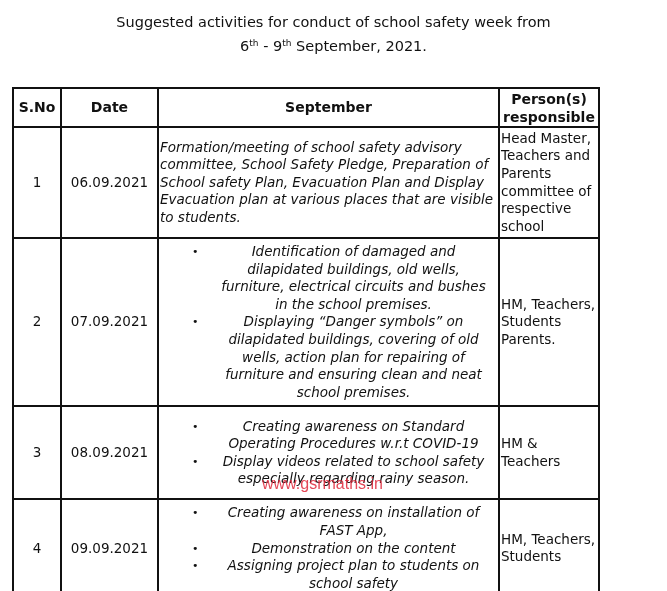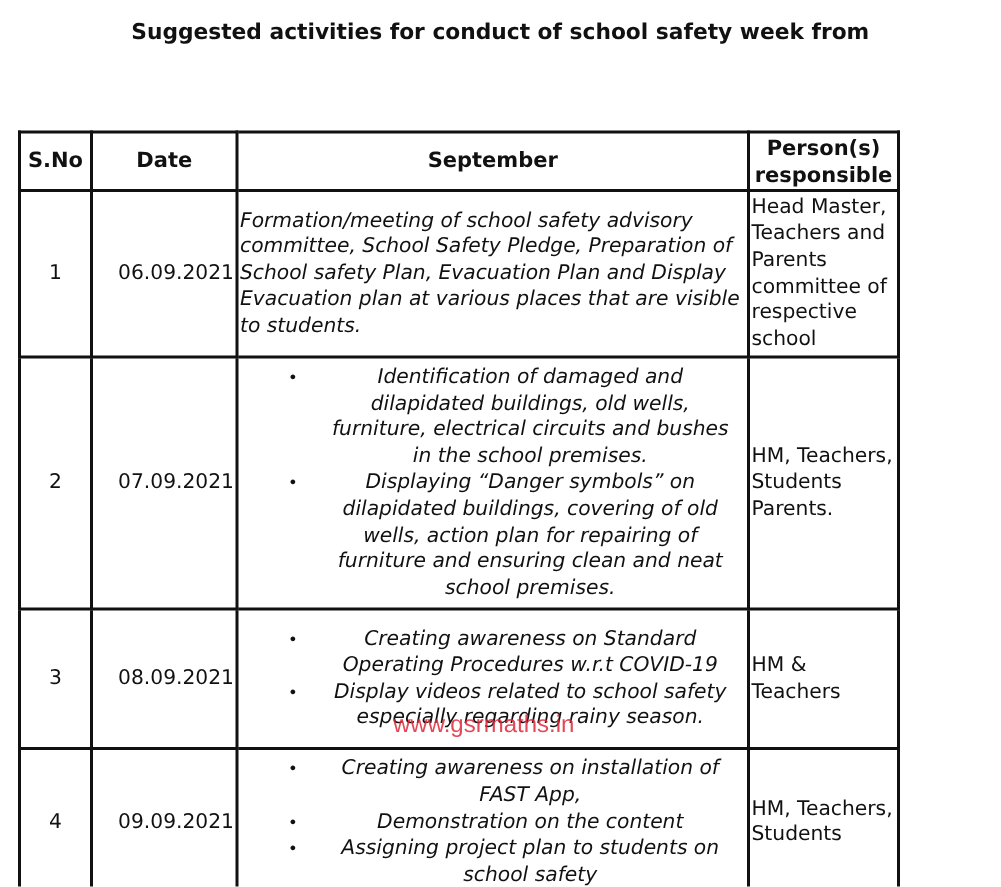--- a/index.html
+++ b/index.html
@@ -1,36 +1,39 @@
 <!DOCTYPE html>
 <html><head>
 <meta charset="utf-8">
 <style>
   html, body { margin: 0; padding: 0; background: #ffffff; }
   body { width: 667px; height: 591px; position: relative; overflow: hidden; font-family: "DejaVu Sans", sans-serif; color: #111; }
-  .title { position: absolute; top: 12px; left: 0; width: 667px; text-align: center; font-weight: bold; font-size: 14.5px; line-height: 21px; }
+  .title { position: absolute; top: 12px; left: 0; width: 667px; text-align: center; font-weight: normal; font-size: 14.5px; line-height: 21px; }
   .title sup { font-size: 9px; vertical-align: 5px; }
   table { position: absolute; left: 12px; top: 87px; border-collapse: collapse; width: 588px; }
   td, th { border: 2px solid #111; font-size: 13.5px; line-height: 17.6px; padding: 0 1px; vertical-align: middle; }
   th { font-weight: bold; font-size: 14px; height: 37px; text-align: center; }
   th.person { line-height: 18px; }
   td.sno { width: 44px; text-align: center; }
-  td.date { width: 93px; text-align: right; margin-top: 19px; }
+  td.date { width: 93px; text-align: center; margin-top: 19px; }
   td.act { width: 337px; text-align: left; font-style: italic; }
   td.person { text-align: left; }
   ul { margin: 4px; padding: 0 0 0 50px; list-style: none; text-align: center; }
   li { position: relative; }
   li::before { content: "•"; position: absolute; left: -22px; font-size: 11px; }
   .watermark { position: absolute; left: 262px; top: 475px; color: #e0283a; font-family: "Liberation Sans", sans-serif; font-size: 16px; opacity: 0.85; }
 </style>
 </head>
 <body>
 
 <div class="title">
   <div>Suggested activities for conduct of school safety week from</div>
+  <div>
+    <span>6</span><sup>th</sup><span> - </span><span>9</span><sup>th</sup><span> September, 2021.</span>
+  </div>
 </div>
 
 <table>
   <tbody>
       <tr>
     <th>S.No</th>
     <th>Date</th>
     <th>September</th>
     <th class="person">Person(s) responsible</th>
   </tr>

